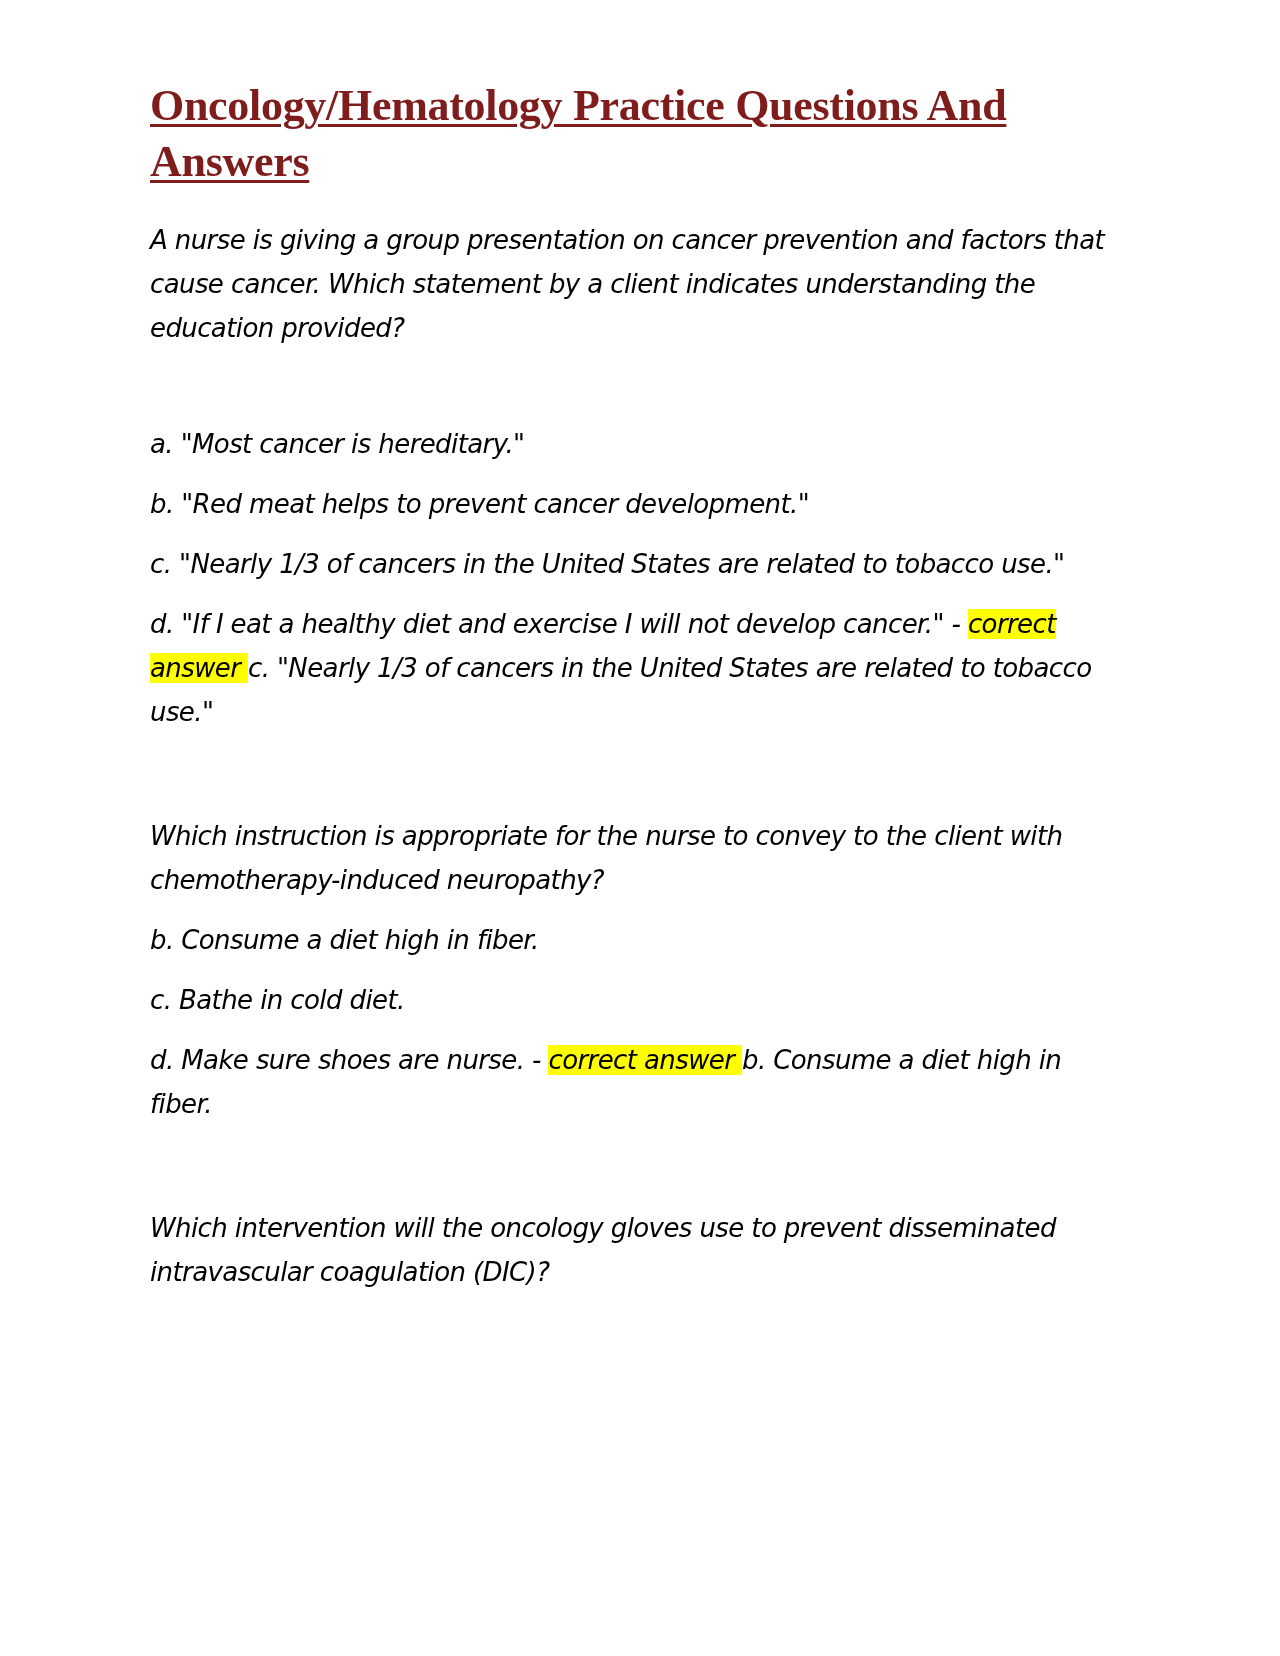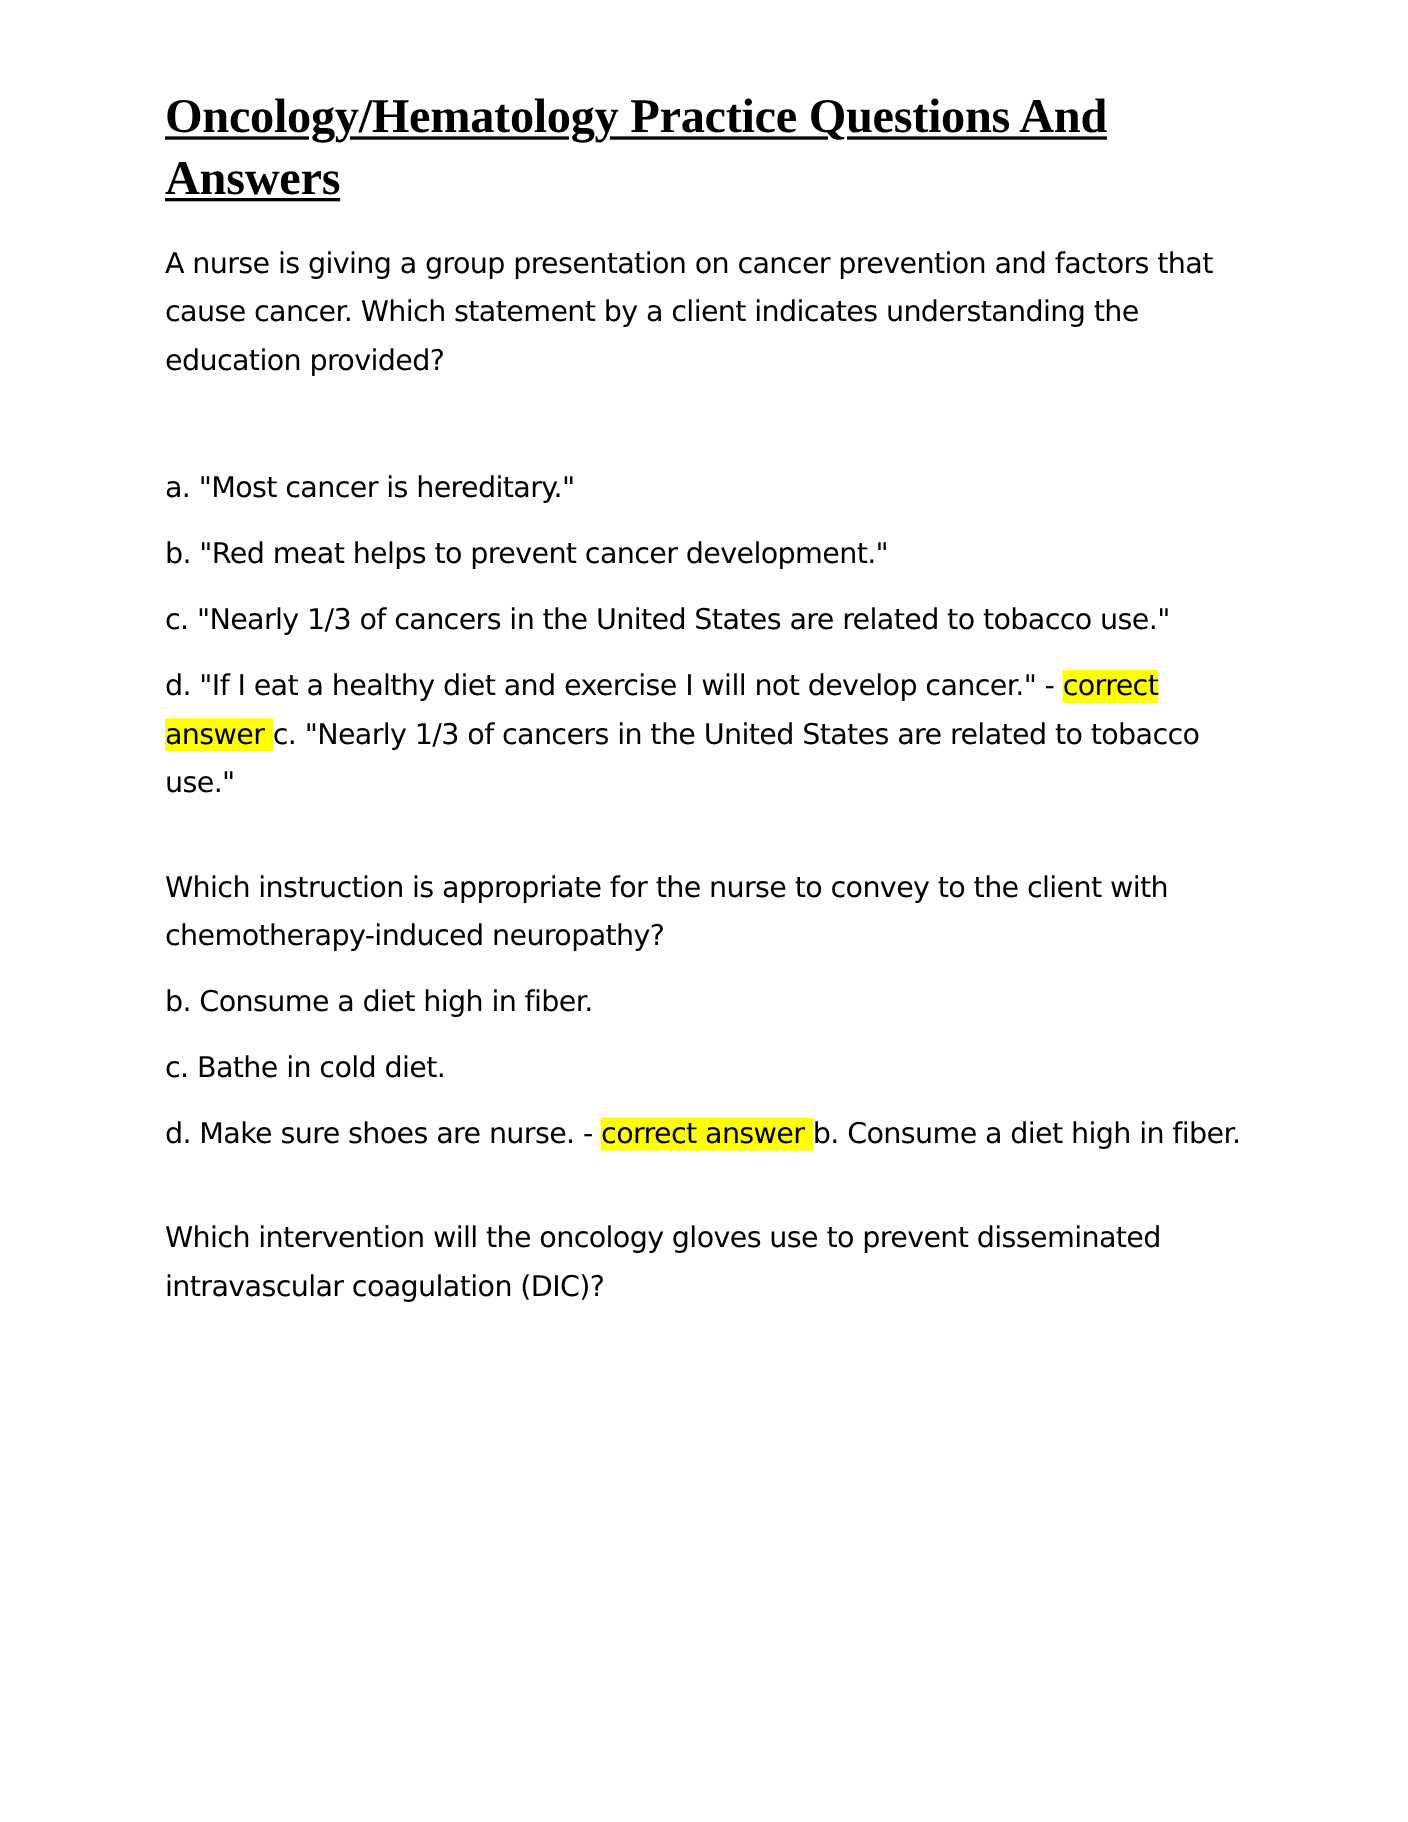--- a/index.html
+++ b/index.html
@@ -1,42 +1,42 @@
 <!DOCTYPE html>
 <html><head>
   <meta charset="utf-8">
   <style>
     html, body { margin: 0; padding: 0; background: #ffffff; }
     body { width: 1280px; height: 1656px; position: relative; overflow: hidden; }
     .page { position: absolute; left: 150px; top: 78px; width: 980px; }
     .title {
       font-family: "Liberation Serif", "DejaVu Serif", serif;
       font-weight: bold;
-      color: #000000;
+      color: #7f1d1d;
       font-size: 44px;
       line-height: 56px;
       text-decoration: underline;
       text-decoration-thickness: 3px;
       text-underline-offset: 4px;
       margin: 0;
       letter-spacing: -0.3px;
     }
     .body-text {
       font-family: "DejaVu Sans", "Liberation Sans", sans-serif;
       font-size: 26px;
       line-height: 44px;
       color: #000000;
       letter-spacing: -0.6px;
     }
-    p { margin: 0; }
+    p { margin: 0; font-style: italic; }
     .q { margin-top: 28px; }
     .opt { margin-top: 16px; }
     .opt.first { margin-top: 72px; }
     .hl { background: #ffff00; }
-    .gap-q { margin-top: 51px; }
+    .gap-q { margin-top: 80px; }
   </style>
 </head>
 <body>
 
 <div class="page">
   <h1 class="title">Oncology/Hematology Practice Questions And Answers</h1>
 
   <div class="body-text">
     <p class="q">A nurse is giving a group presentation on cancer prevention and factors that cause cancer. Which statement by a client indicates understanding the education provided?</p>
     <p class="opt first">a. "Most cancer is hereditary."</p>

